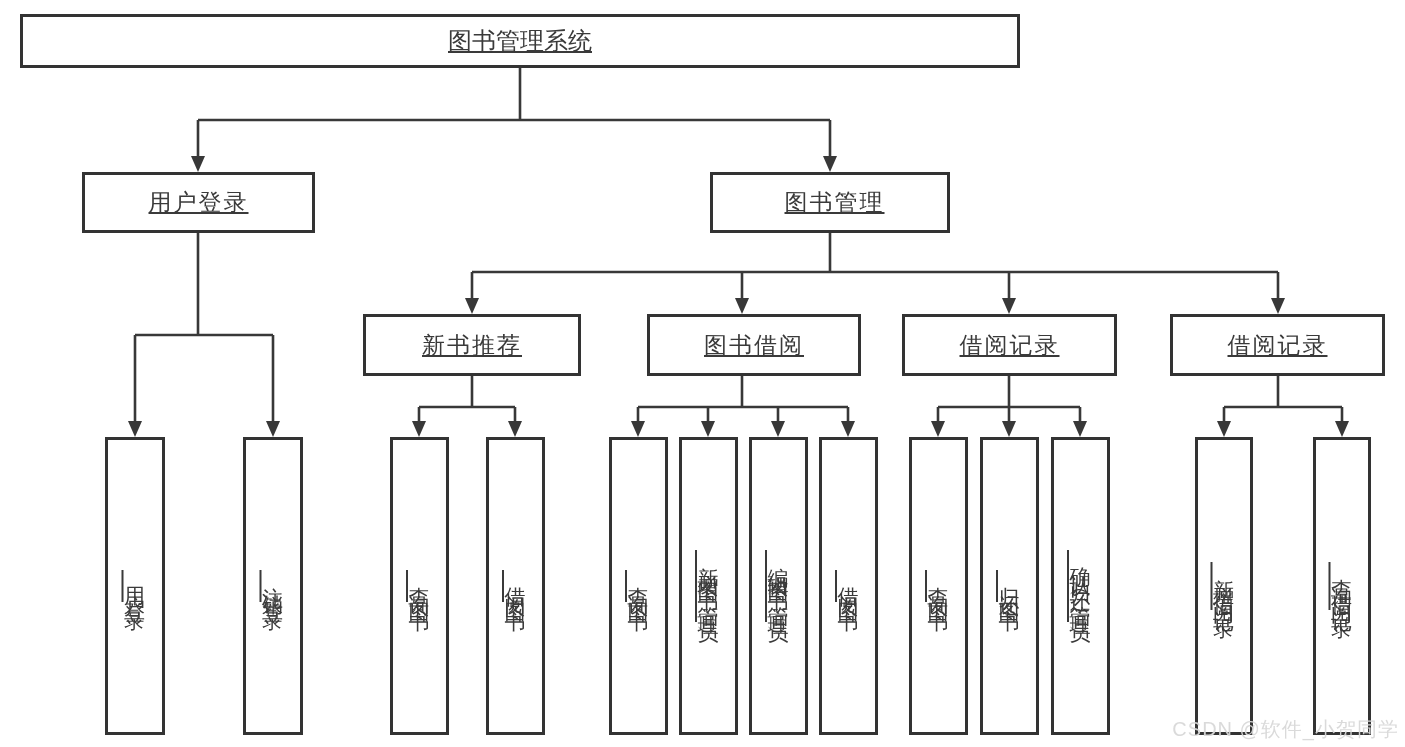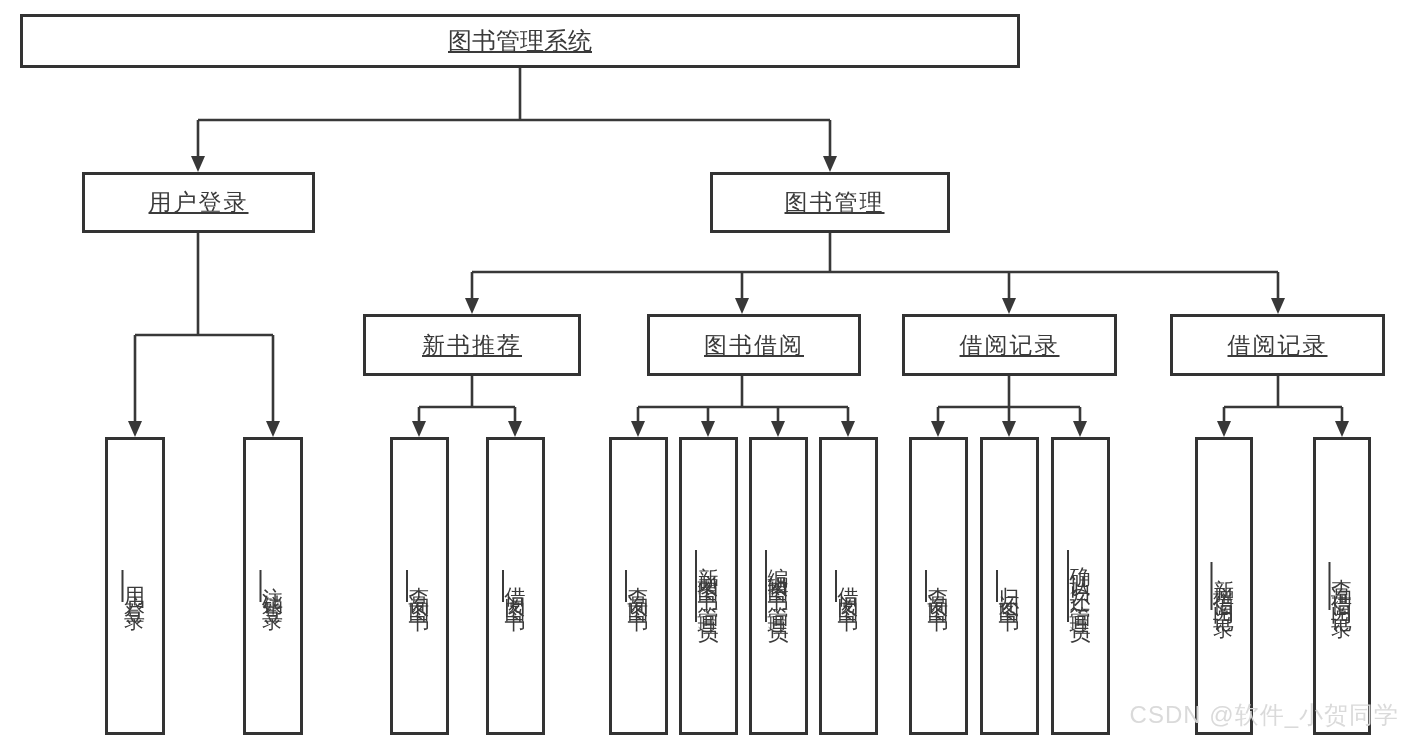--- a/index.html
+++ b/index.html
@@ -48,22 +48,22 @@
     height: 298px;
     writing-mode: vertical-rl;
     text-orientation: mixed;
     font-size: 21px;
     letter-spacing: 8px;
     line-height: 1;
   }
   .watermark {
     position: absolute;
     right: 6px;
-    bottom: 16px;
-    font-size: 24px;
+    bottom: 4px;
+    font-size: 20px;
     color: rgba(216, 216, 216, 0.95);
     letter-spacing: 1px;
     z-index: 3;
     white-space: nowrap;
   }
   .stroke { stroke: #383838; stroke-width: 2.6; fill: none; }
   .arrowhead { fill: #383838; stroke: none; }
 </style>
 </head>
 <body>

